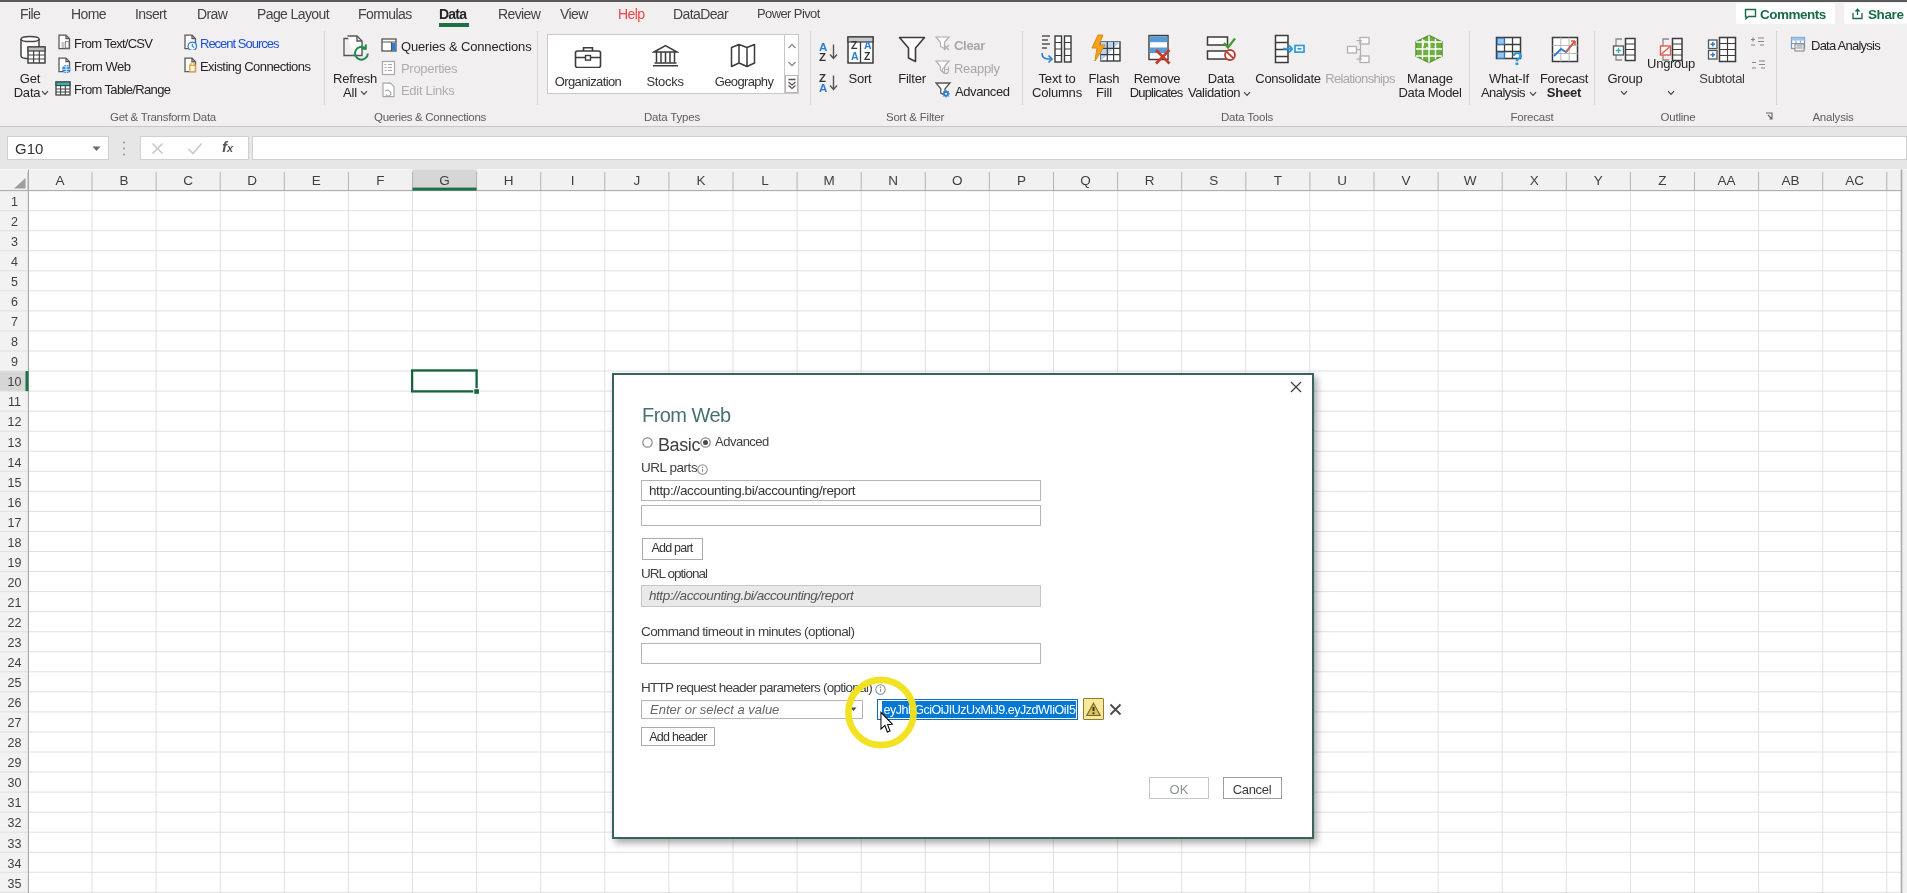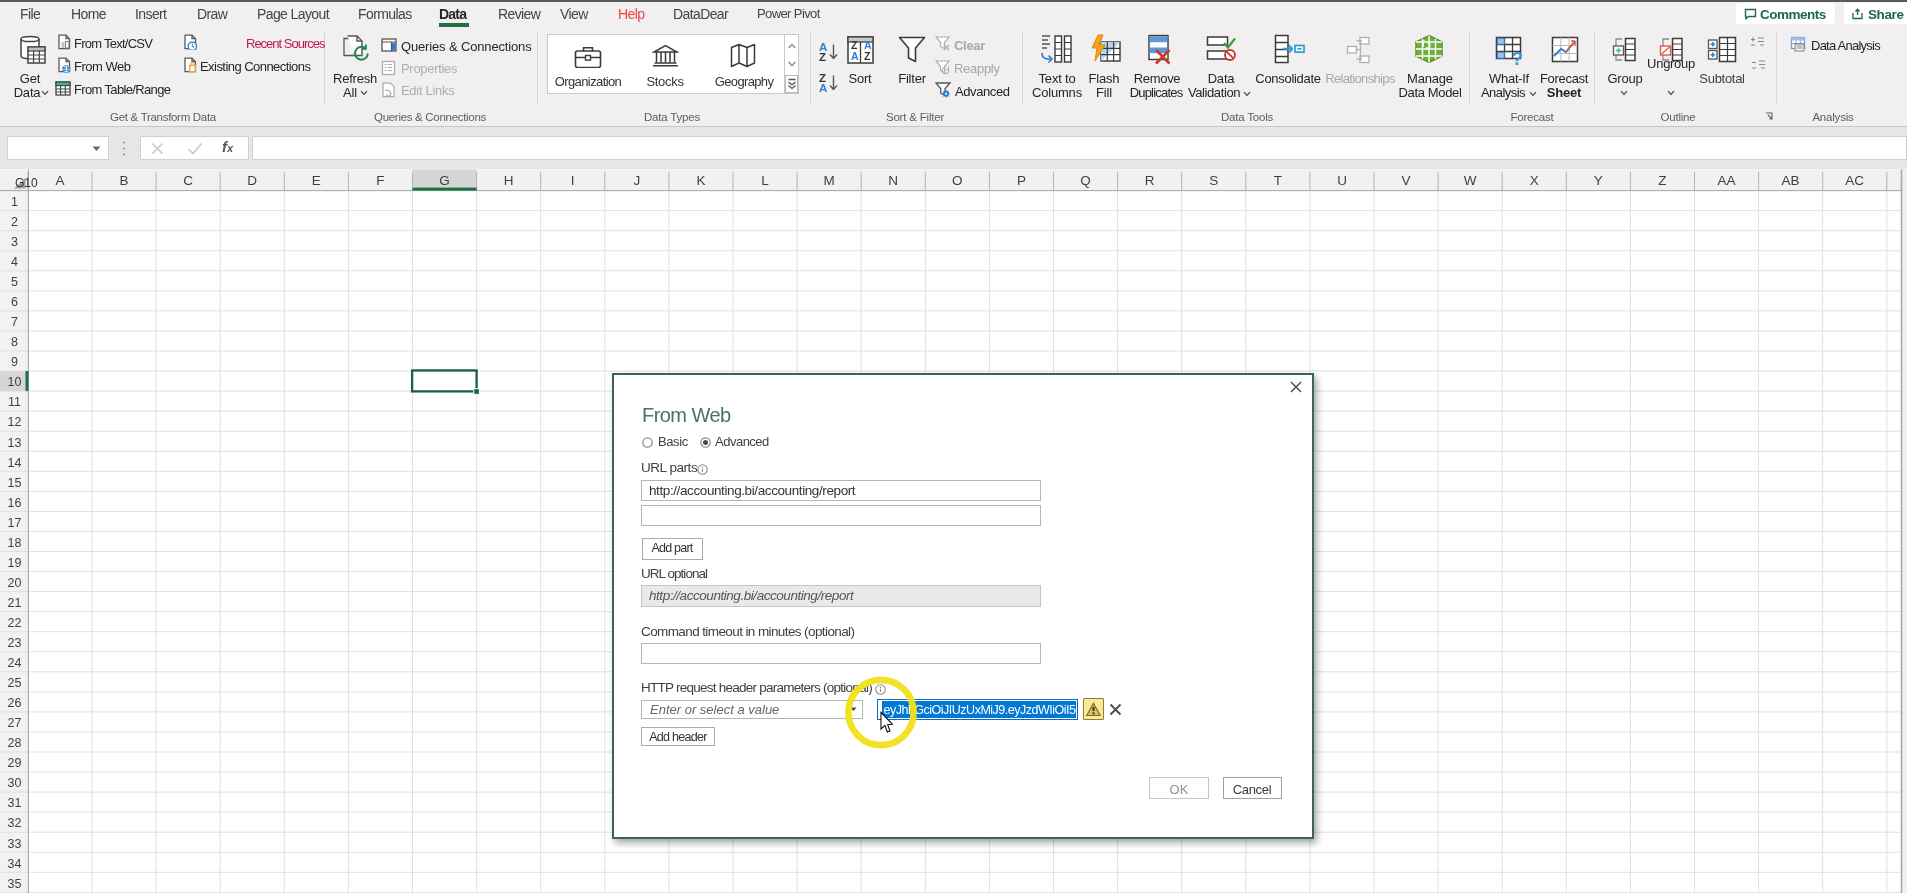--- a/index.html
+++ b/index.html
@@ -256,21 +256,21 @@
     <rect x="1" y="2" width="14" height="3.6" fill="#31b5a6" stroke="#444" stroke-width="1.1"></rect>
     <path d="M1 9 h14 M1 12 h14 M5.6 5.6 v9.4 M10.3 5.6 v9.4" stroke="#444" stroke-width="1.1"></path>
   </svg>
 <div style="position:absolute;left:74px;top:82px;font-size:13px;color:#262626;font-weight:normal;font-style:normal;letter-spacing:-0.65px;white-space:nowrap;">From Table/Range</div>
 <svg style="position:absolute;left:183px;top:34px" width="15" height="16" viewBox="0 0 15 16">
     <path d="M2 1.2 h7 l3.5 3.5 v10 h-10.5 z" fill="#ffffff" stroke="#5a5a5a" stroke-width="1.3"></path>
     <path d="M9 1.2 v3.5 h3.5" fill="none" stroke="#5a5a5a" stroke-width="1.3"></path>
     <circle cx="9.3" cy="12.3" r="4.2" fill="#ffffff" stroke="#2b7cd3" stroke-width="1.3"></circle>
     <path d="M9.3 9.8 v2.5 l1.8 1.2" stroke="#2b7cd3" stroke-width="1.1" fill="none"></path>
   </svg>
-<div style="position:absolute;left:200px;top:36px;font-size:13px;color:#be185d;font-weight:normal;font-style:normal;letter-spacing:-1.0px;white-space:nowrap;margin-left:46px;">Recent Sources</div>
+<div style="position:absolute;left:200px;top:36px;font-size:13px;color:#1d4ed8;font-weight:normal;font-style:normal;letter-spacing:-1.0px;white-space:nowrap;">Recent Sources</div>
 <svg style="position:absolute;left:183px;top:57px" width="15" height="16" viewBox="0 0 15 16">
     <path d="M2 1.2 h7 l3.5 3.5 v10 h-10.5 z" fill="#ffffff" stroke="#5a5a5a" stroke-width="1.3"></path>
     <path d="M9 1.2 v3.5 h3.5" fill="none" stroke="#5a5a5a" stroke-width="1.3"></path>
     <rect x="6.8" y="8.3" width="5.4" height="6.4" fill="#ffffff" stroke="#e8a33d" stroke-width="1.4"></rect>
     <path d="M7.8 8.3 v-1.2 q0 -1.6 1.7 -1.6 q1.7 0 1.7 1.6 v1.2" fill="none" stroke="#e8a33d" stroke-width="1.2"></path>
   </svg>
 <div style="position:absolute;left:200px;top:59px;font-size:13px;color:#262626;font-weight:normal;font-style:normal;letter-spacing:-0.55px;white-space:nowrap;">Existing Connections</div>
 <svg style="position:absolute;left:343px;top:35px" width="27" height="31" viewBox="0 0 27 31">
     <path d="M1 3.5 h10 v17 h-10 z" fill="none" stroke="#555" stroke-width="1.3"></path>
     <path d="M4.5 1 h9.5 l5 5 v14.5 h-8" fill="#fff" stroke="#555" stroke-width="1.4"></path>
@@ -495,21 +495,21 @@
 <svg style="position:absolute;left:1790px;top:36px" width="17" height="17" viewBox="0 0 17 17">
     <rect x="1.5" y="1.5" width="13" height="11" fill="#fff" stroke="#7a9cc6" stroke-width="1.3"></rect>
     <rect x="1.5" y="1.5" width="13" height="3" fill="#9dc3e6"></rect>
     <path d="M1.5 7.5 h13 M6 4.5 v8 M10.3 4.5 v8" stroke="#7a9cc6" stroke-width="1"></path>
     <rect x="5" y="8" width="9" height="7" fill="#f3f1f1" stroke="#8a8a8a" stroke-width="1.1"></rect>
     <path d="M6.5 10 h6 M6.5 12 h6" stroke="#8a8a8a" stroke-width="0.9"></path>
   </svg>
 <div style="position:absolute;left:1811px;top:38px;font-size:13px;color:#262626;font-weight:normal;font-style:normal;letter-spacing:-0.75px;white-space:nowrap;">Data Analysis</div>
 <div style="position:absolute;left:0;top:127px;width:1907px;height:42px;background:#e6e6e6"></div>
 <div style="position:absolute;left:7px;top:136px;width:102px;height:24px;background:#fff;border:1px solid #d0d0d0"></div>
-<div style="position:absolute;left:15px;top:140px;font-size:12px;color:#333;font-weight:normal;font-style:normal;letter-spacing:0px;white-space:nowrap;margin-top:36px;">G10</div>
+<div style="position:absolute;left:15px;top:140px;font-size:15px;color:#333;font-weight:normal;font-style:normal;letter-spacing:0px;white-space:nowrap;">G10</div>
 <svg style="position:absolute;left:92px;top:146px" width="9" height="6" viewBox="0 0 9 6">
     <path d="M0.5 0.5 L4.5 5 L8.5 0.5 z" fill="#6a6a6a"></path>
   </svg>
 <svg style="position:absolute;left:121px;top:140px" width="6" height="17" viewBox="0 0 6 17">
     <circle cx="3" cy="2.5" r="1.1" fill="#9a9a9a"></circle>
     <circle cx="3" cy="8.5" r="1.1" fill="#9a9a9a"></circle>
     <circle cx="3" cy="14.5" r="1.1" fill="#9a9a9a"></circle>
   </svg>
 <div style="position:absolute;left:140px;top:136px;width:109px;height:24px;background:#fff;border:1px solid #d0d0d0"></div>
 <svg style="position:absolute;left:150px;top:141px" width="15" height="15" viewBox="0 0 15 15">
@@ -522,21 +522,21 @@
 <div style="position:absolute;left:252px;top:136px;width:1655px;height:24px;background:#fff;border:1px solid #d0d0d0"></div>
 <div style="position:absolute;left:0;top:166px;width:1907px;height:3.4px;background:#e6e6e6"></div>
 <div style="position:absolute;left:612px;top:373px;width:702px;height:466px;background:#ffffff;border:2px solid #3a6360;box-shadow:3px 4px 7px rgba(0,0,0,0.35)"></div>
 <svg style="position:absolute;left:1290px;top:381px" width="12" height="12" viewBox="0 0 12 12">
     <path d="M1 1 L11 11 M11 1 L1 11" stroke="#444" stroke-width="1.4"></path>
   </svg>
 <div style="position:absolute;left:642px;top:402.5px;font-size:20px;color:#47716e;font-weight:normal;font-style:normal;letter-spacing:-0.55px;white-space:nowrap;">From Web</div>
 <svg style="position:absolute;left:642px;top:437px" width="11" height="11" viewBox="0 0 11 11">
     <circle cx="5.5" cy="5.5" r="4.7" fill="#fff" stroke="#8a8a8a" stroke-width="1.2"></circle>
   </svg>
-<div style="position:absolute;left:658px;top:433.5px;font-size:13px;color:#404040;font-weight:normal;font-style:normal;letter-spacing:-0.4px;white-space:nowrap;text-align:center;">Basic</div>
+<div style="position:absolute;left:658px;top:433.5px;font-size:18px;color:#404040;font-weight:normal;font-style:normal;letter-spacing:-0.4px;white-space:nowrap;text-align:center;">Basic</div>
 <svg style="position:absolute;left:700px;top:437px" width="11" height="11" viewBox="0 0 11 11">
     <circle cx="5.5" cy="5.5" r="4.7" fill="#fff" stroke="#8a8a8a" stroke-width="1.2"></circle>
     <circle cx="5.5" cy="5.5" r="2.5" fill="#4a4a4a"></circle>
   </svg>
 <div style="position:absolute;left:715px;top:433.5px;font-size:13px;color:#404040;font-weight:normal;font-style:normal;letter-spacing:-0.5px;white-space:nowrap;">Advanced</div>
 <div style="position:absolute;left:641px;top:459.5px;font-size:13.5px;color:#404040;font-weight:normal;font-style:normal;letter-spacing:-0.45px;white-space:nowrap;">URL parts</div>
 <svg style="position:absolute;left:697px;top:464px" width="11" height="11" viewBox="0 0 13 13">
     <circle cx="6.5" cy="6.5" r="5.6" fill="#fff" stroke="#8a8a8a" stroke-width="1.2"></circle>
     <path d="M6.5 5.7 v3.6" stroke="#8a8a8a" stroke-width="1.3"></path>
     <circle cx="6.5" cy="3.9" r="0.9" fill="#8a8a8a"></circle>

